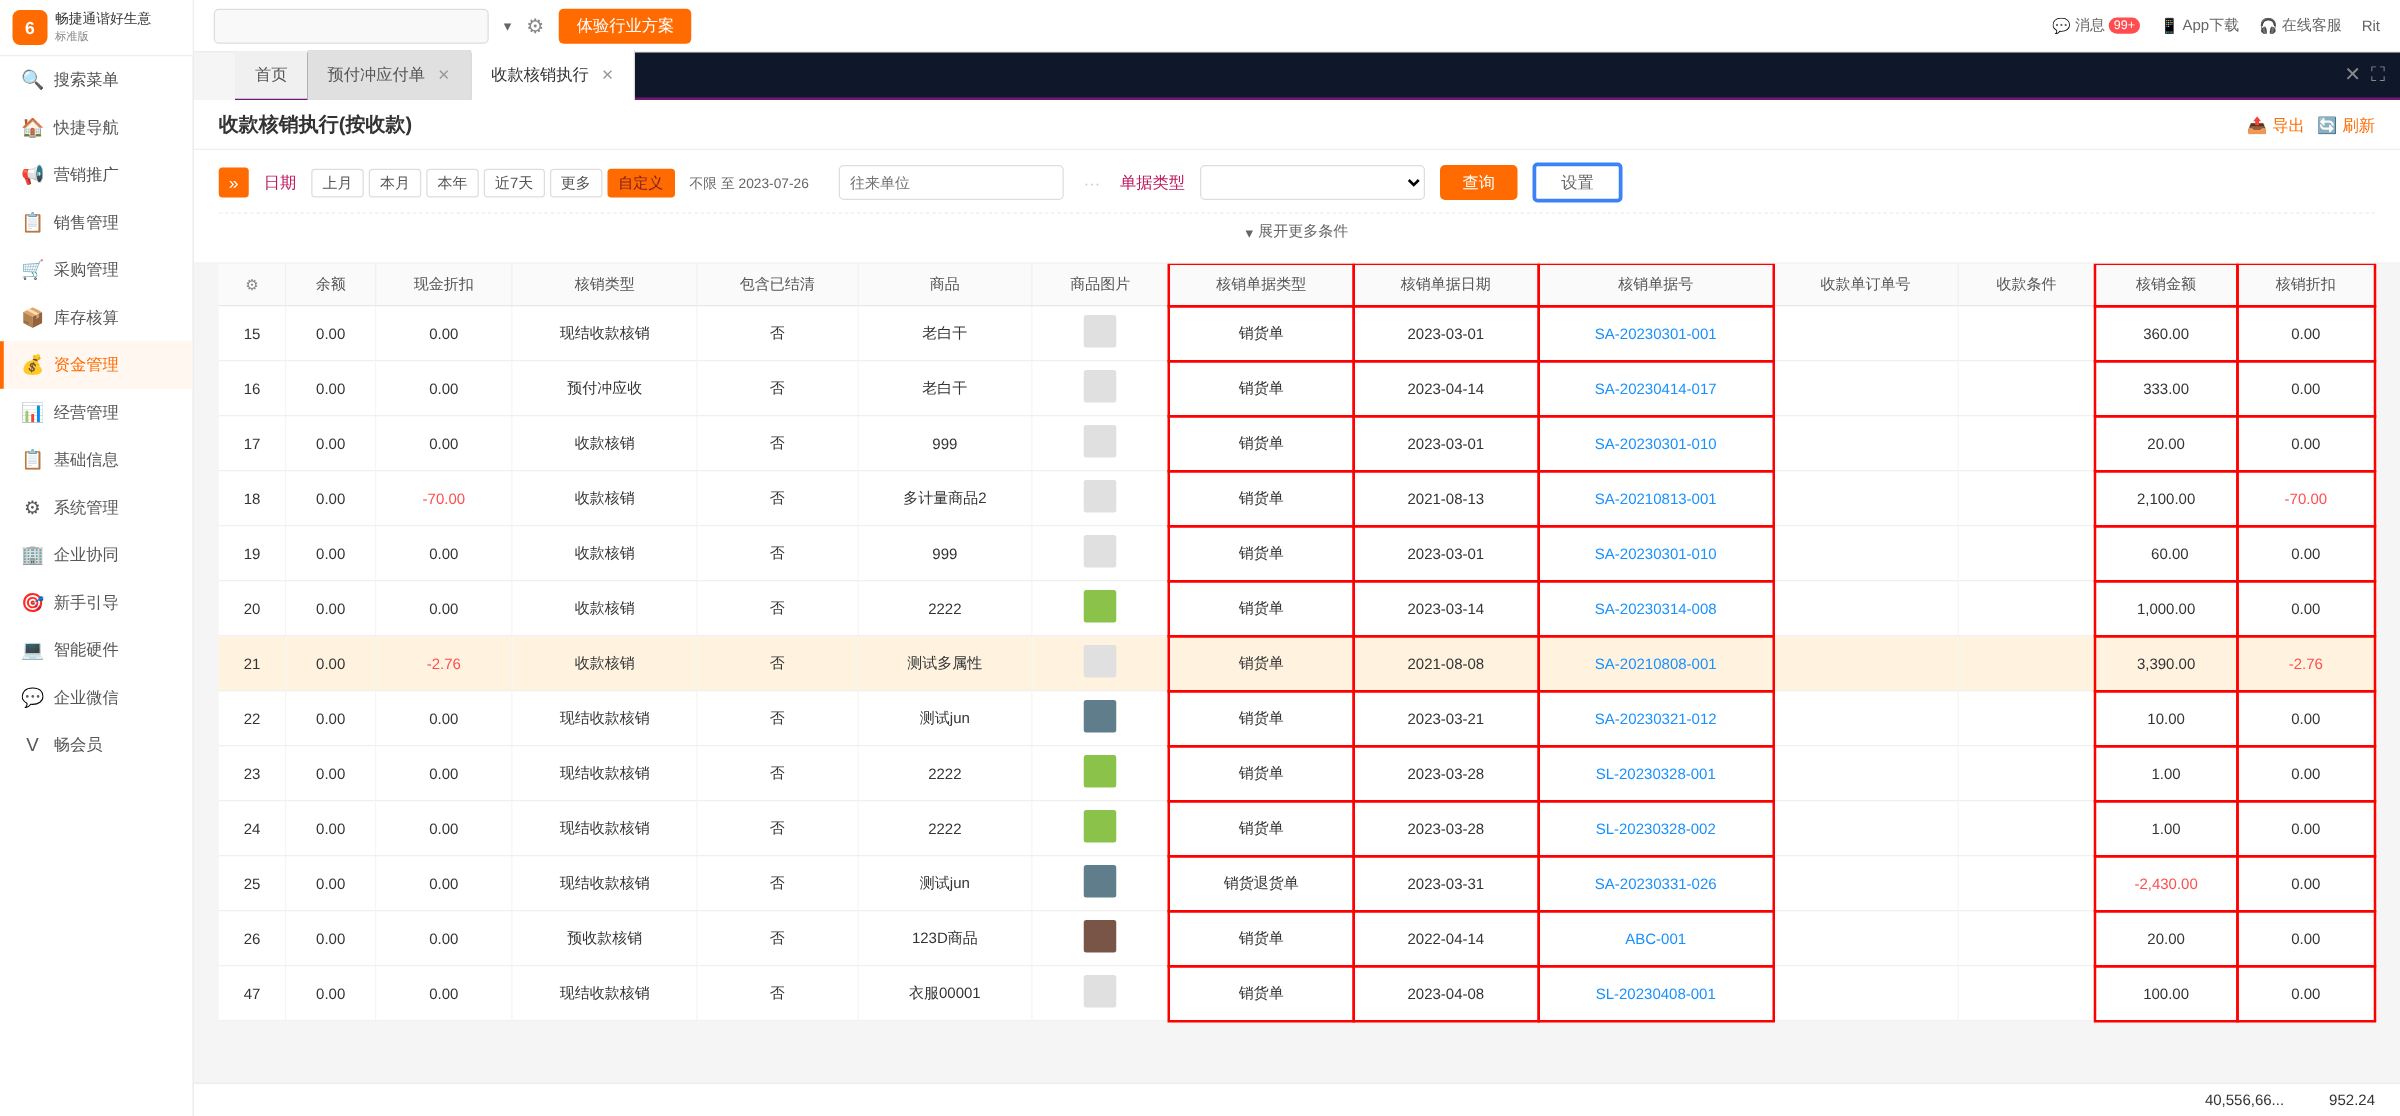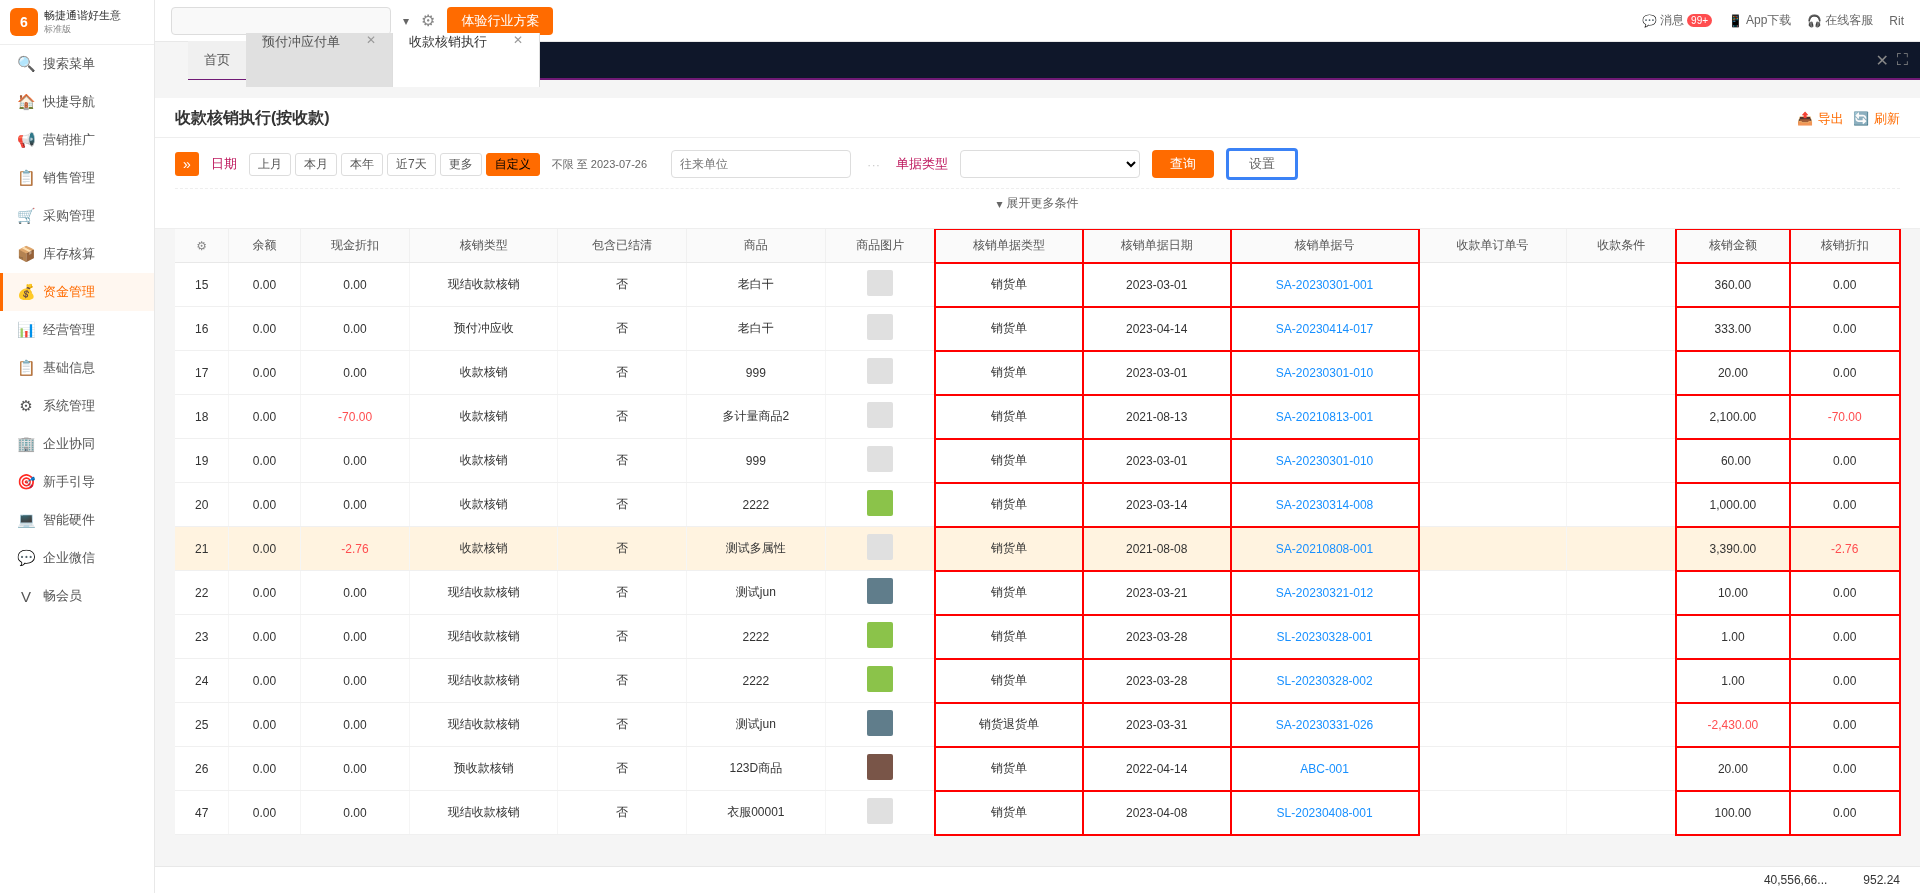--- a/index.html
+++ b/index.html
@@ -28,43 +28,43 @@
     .topbar-solution-btn { background: #ff6b00; color: #fff; border: none; padding: 5px 14px; border-radius: 4px; cursor: pointer; font-size: 13px; }
     .topbar-right { margin-left: auto; display: flex; align-items: center; gap: 16px; font-size: 12px; color: #666; }
     .topbar-msg { display: flex; align-items: center; gap: 3px; cursor: pointer; }
     .msg-badge { background: #ff4d4f; color: #fff; border-radius: 8px; padding: 1px 4px; font-size: 10px; }
     .topbar-app { display: flex; align-items: center; gap: 3px; cursor: pointer; }
     .topbar-service { display: flex; align-items: center; gap: 3px; cursor: pointer; }
     .topbar-user { font-size: 12px; color: #666; cursor: pointer; }
 
     
     .tabbar { height: 38px; background: #0f172a; display: flex; align-items: center; border-bottom: 2px solid #701a75; margin-left: 33px; }
-    .tab-item { height: 54px; padding: 0 16px; display: flex; align-items: flex-start; gap: 22px; cursor: pointer; font-size: 13px; color: #555; background: #e0e0e0; border-right: 1px solid #ddd; position: relative; }
+    .tab-item { height: 40px; padding: 0 16px; display: flex; align-items: center; gap: 6px; cursor: pointer; font-size: 13px; color: #555; background: #e0e0e0; border-right: 1px solid #ddd; position: relative; }
     .tab-item.active { background: #fff; color: #333; font-weight: 500; }
     .tab-item .tab-close { font-size: 12px; color: #999; cursor: pointer; margin-left: 4px; }
     .tab-home { padding: 0 16px; height: 38px; display: flex; align-items: center; font-size: 13px; color: #555; cursor: pointer; background: #f0f0f0; }
     .tab-actions { margin-left: auto; display: flex; align-items: center; gap: 8px; padding-right: 12px; }
     .tab-action-btn { font-size: 16px; color: #888; cursor: pointer; }
 
     
-    .page-content { flex: 1; overflow: hidden; display: flex; flex-direction: column; padding: 0; background: #f5f5f5; margin-top: 18px; }
+    .page-content { flex: 1; overflow: hidden; display: flex; flex-direction: column; padding: 0; background: #f5f5f5; }
     .page-header { padding: 10px 20px 8px; display: flex; align-items: center; justify-content: space-between; background: #fff; border-bottom: 1px solid #eee; }
     .page-title { font-size: 16px; font-weight: 600; color: #333; }
     .page-header-actions { display: flex; gap: 10px; }
     .btn-export { display: flex; align-items: center; gap: 4px; color: #ff6b00; cursor: pointer; font-size: 13px; }
     .btn-refresh { display: flex; align-items: center; gap: 4px; color: #ff6b00; cursor: pointer; font-size: 13px; }
 
     
     .filter-bar { background: #fff; padding: 10px 20px; border-bottom: 1px solid #eee; }
     .filter-row { display: flex; align-items: center; gap: 12px; flex-wrap: wrap; }
     .filter-expand-btn { width: 24px; height: 24px; background: #ff6b00; color: #fff; border: none; border-radius: 3px; cursor: pointer; display: flex; align-items: center; justify-content: center; font-size: 14px; }
     .filter-label { font-size: 13px; color: #be185d; }
     .filter-date-btns { display: flex; gap: 4px; align-items: center; }
     .date-btn { padding: 2px 8px; border: 1px solid #ddd; border-radius: 3px; cursor: pointer; font-size: 12px; color: #555; background: #fff; }
-    .date-btn.custom { background: #ff6b00; color: #000000; border-color: #ff6b00; }
+    .date-btn.custom { background: #ff6b00; color: #7f1d1d; border-color: #ff6b00; }
     .filter-date-range { font-size: 11px; color: #666; }
     .filter-divider { color: #ddd; font-size: 16px; }
     .filter-input { height: 28px; border: 1px solid #ddd; border-radius: 4px; padding: 0 8px; font-size: 12px; width: 180px; }
     .filter-select { height: 28px; border: 1px solid #ddd; border-radius: 4px; padding: 0 8px; font-size: 12px; width: 180px; background: #fff; }
     .btn-query { background: #ff6b00; color: #fff; border: none; padding: 5px 18px; border-radius: 4px; cursor: pointer; font-size: 13px; }
     .btn-settings { background: #fff; color: #666; border: 3px solid #3b82f6; padding: 4px 20px; border-radius: 4px; cursor: pointer; font-size: 13px; }
     .expand-more-row { display: flex; justify-content: center; padding: 6px 0; border-top: 1px dashed #eee; margin-top: 8px; }
     .expand-more-btn { display: flex; align-items: center; gap: 4px; color: #666; cursor: pointer; font-size: 12px; }
 
     

